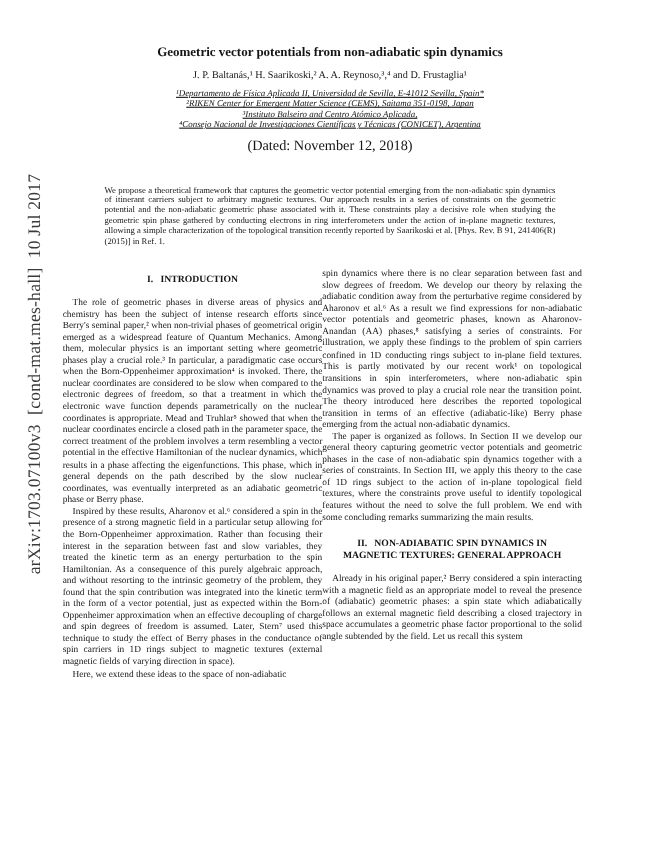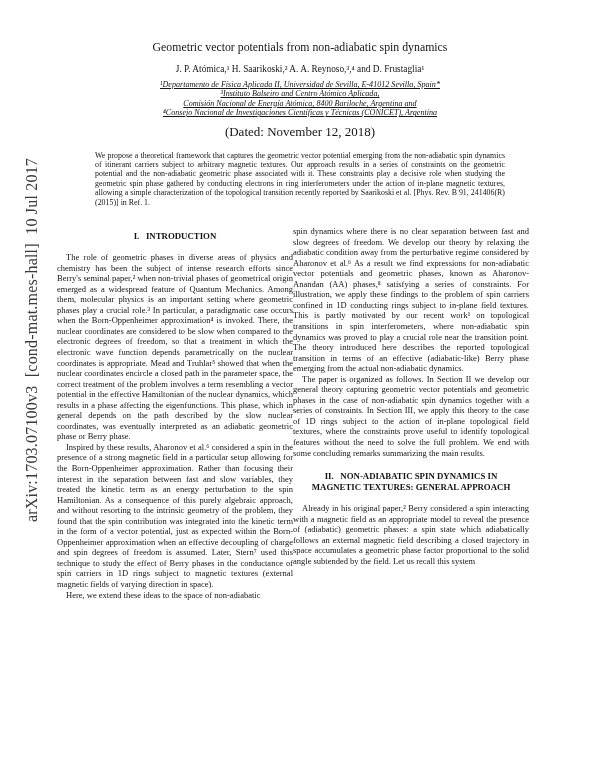--- a/index.html
+++ b/index.html
@@ -22,30 +22,30 @@
     text-align: center;
     font-size: 16px;
     color: #3a3a3a;
     letter-spacing: 0.2px;
     white-space: nowrap;
   }
 
   .content { position: absolute; left: 57px; right: 57px; top: 40px; }
 
   .title {
-    text-align: center; font-weight: normal;
+    text-align: center; font-weight: bold;
     font-size: 11.8px; line-height: 14px;
     margin: 0 28px 10px 28px;
   }
   .authors { text-align: center; font-size: 9.3px; margin-bottom: 6px; }
   .affils { text-align: center; font-style: italic; font-size: 8.1px; line-height: 9.4px; text-decoration: underline; }
   .date { text-align: center; font-size: 13px; margin-top: 6px; }
 
   .abstract {
-    margin: 11px 38px 0 38px;
+    margin: 28px 38px 0 38px;
     text-align: justify;
     font-size: 7.9px; line-height: 9.4px;
   }
 
   .columns { display: flex; gap: 0; margin-top: 19px; }
   .col { width: 236px; text-align: justify; font-size: 8.5px; line-height: 10.55px; }
 
   .sec-heading {
     text-align: center; font-weight: bold;
     font-size: 8.8px; line-height: 11px;
@@ -60,26 +60,26 @@
 <body>
 
 <div class="page">
 
   <div class="arxiv-stamp">arXiv:1703.07100v3&nbsp; [cond-mat.mes-hall]&nbsp; 10 Jul 2017</div>
 
   <div class="content">
 
     <h1 class="title">Geometric vector potentials from non-adiabatic spin dynamics</h1>
 
-    <div class="authors">J. P. Atómica,¹ H. Saarikoski,² A. A. Reynoso,³,⁴ and D. Frustaglia¹</div>
+    <div class="authors">J. P. Baltanás,¹ H. Saarikoski,² A. A. Reynoso,³,⁴ and D. Frustaglia¹</div>
 
     <div class="affils">
       <div>¹Departamento de Física Aplicada II, Universidad de Sevilla, E-41012 Sevilla, Spain*</div>
+      <div>²RIKEN Center for Emergent Matter Science (CEMS), Saitama 351-0198, Japan</div>
       <div>³Instituto Balseiro and Centro Atómico Aplicada,</div>
-      <div>Comisión Nacional de Energía Atómica, 8400 Bariloche, Argentina and</div>
       <div>⁴Consejo Nacional de Investigaciones Científicas y Técnicas (CONICET), Argentina</div>
     </div>
 
     <div class="date">(Dated: November 12, 2018)</div>
 
     <div class="abstract">We propose a theoretical framework that captures the geometric vector potential emerging from the non-adiabatic spin dynamics of itinerant carriers subject to arbitrary magnetic textures. Our approach results in a series of constraints on the geometric potential and the non-adiabatic geometric phase associated with it. These constraints play a decisive role when studying the geometric spin phase gathered by conducting electrons in ring interferometers under the action of in-plane magnetic textures, allowing a simple characterization of the topological transition recently reported by Saarikoski et al. [Phys. Rev. B 91, 241406(R) (2015)] in Ref. 1.</div>
 
     <div class="columns">
 
       <div class="col">

